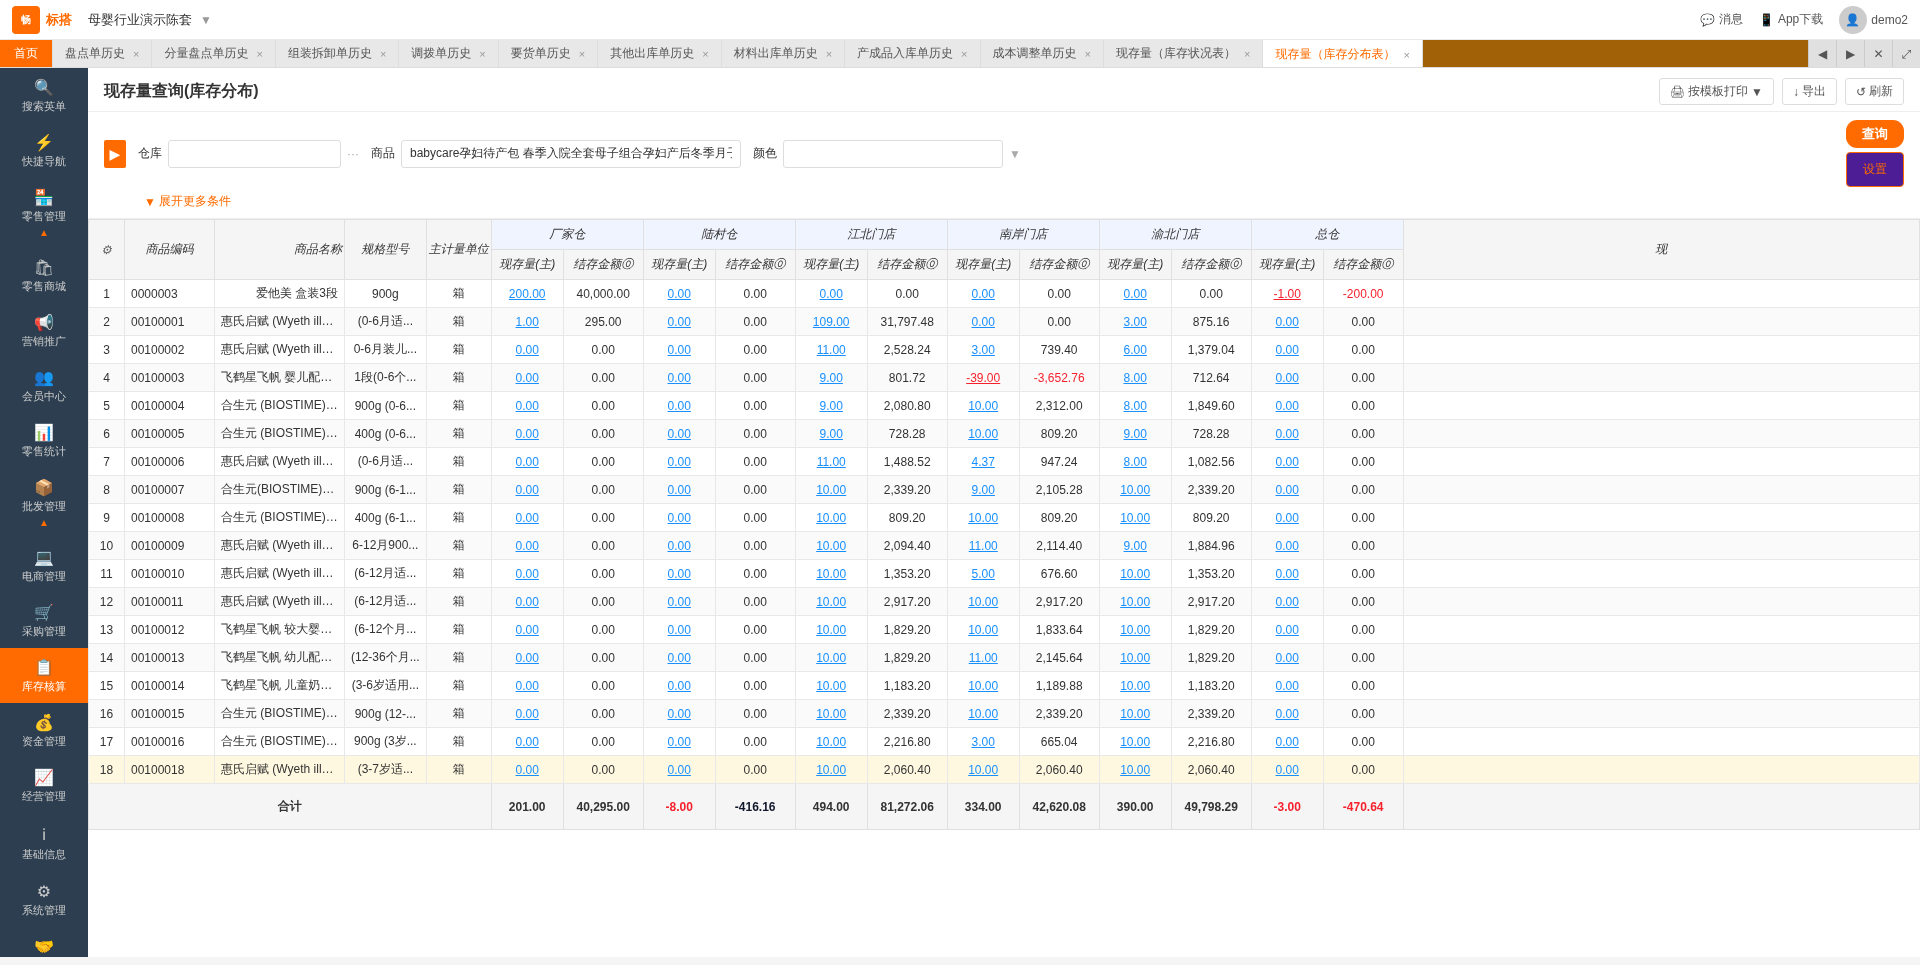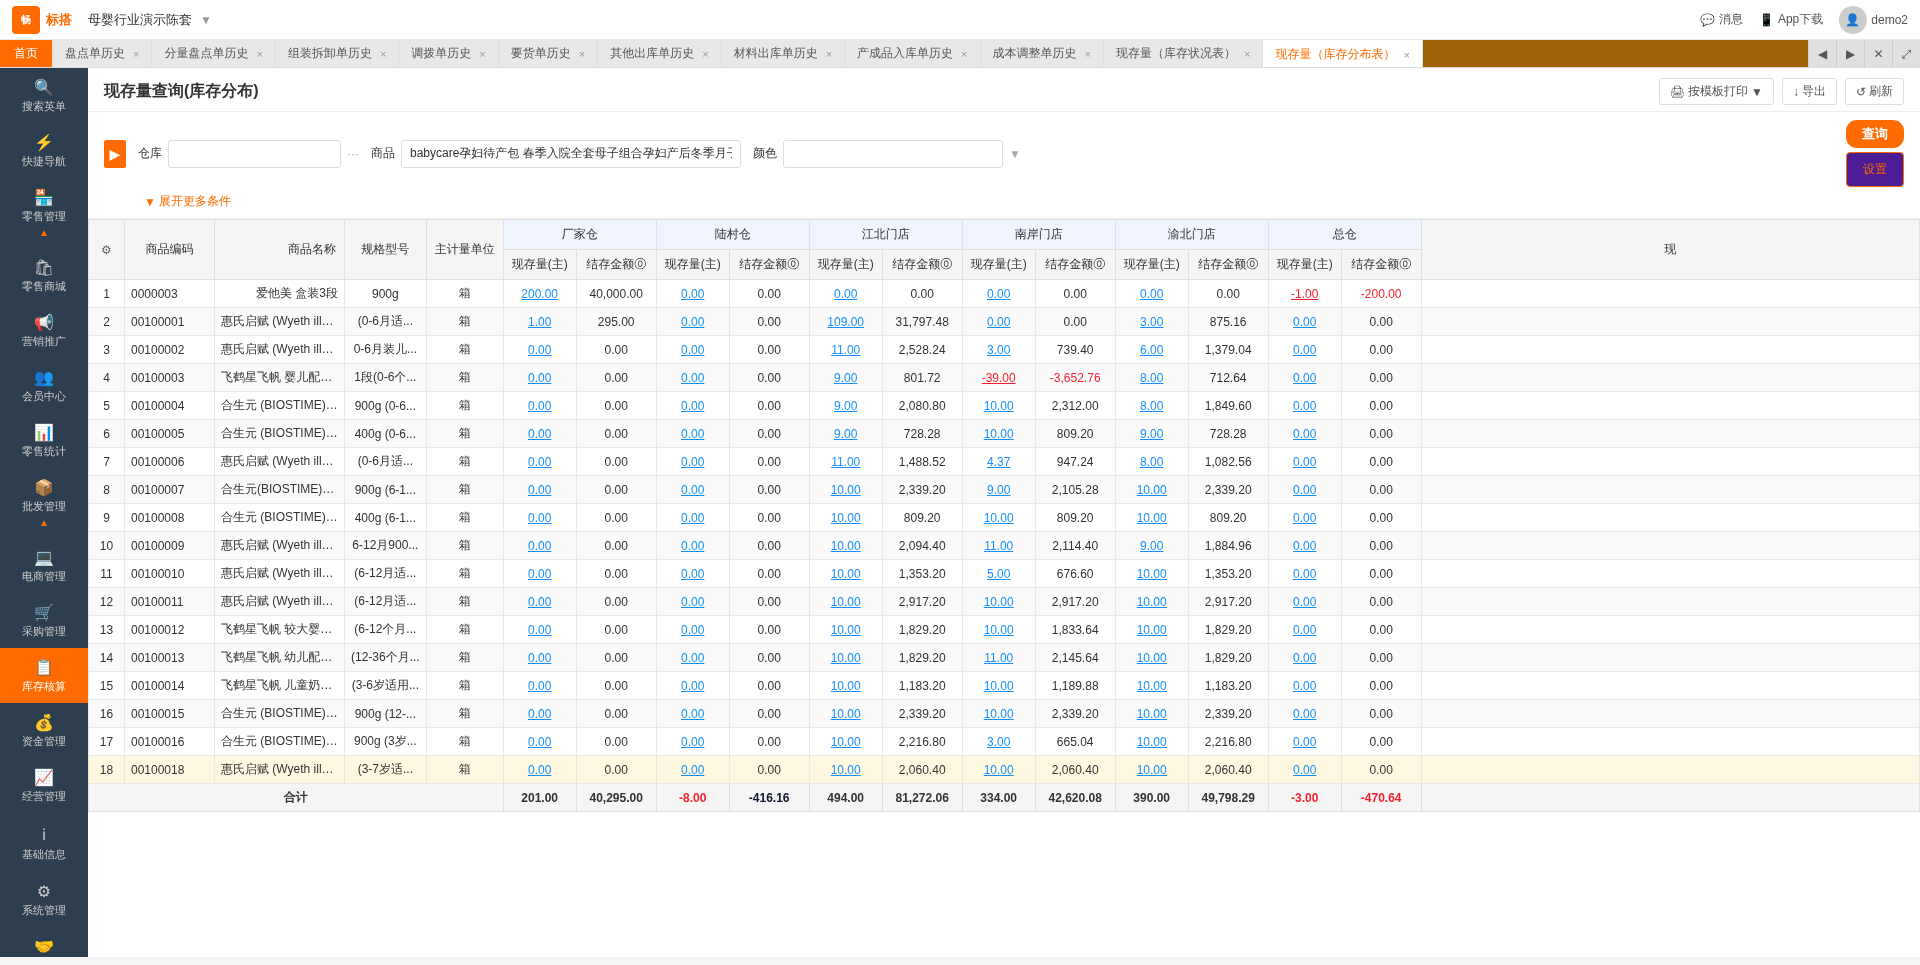--- a/index.html
+++ b/index.html
@@ -53,27 +53,27 @@
     .search-input-color { min-width: 200px; }
     .search-dots { color: #aaa; cursor: pointer; }
     .expand-btn { color: #ff6b00; cursor: pointer; font-size: 12px; display: flex; align-items: center; gap: 3px; margin-left: 12px; }
     .btn-query { background: #ff6b00; color: white; border: none; padding: 5px 16px; border-radius: 11px; cursor: pointer; font-size: 13px; font-weight: bold; }
     .btn-setting { background: #4c1d95; color: #ff6b00; border: 1px solid #ff6b00; padding: 8px 14px; border-radius: 4px; cursor: pointer; font-size: 12px; }
     .query-btn-area { display: flex; flex-direction: column; gap: 4px; margin-left: auto; }
 
     
     .table-wrap { flex: 1; overflow: auto; padding: 0; }
     table { width: 100%; border-collapse: collapse; font-size: 12px; min-width: 1600px; }
-    thead th { background: #f5f5f5; border: 1px solid #e0e0e0; padding: 6px 8px; text-align: center; white-space: nowrap; font-weight: 500; color: #333; position: sticky; top: 0; z-index: 2; }
+    thead th { background: #f5f5f5; border: 1px solid #e0e0e0; padding: 6px 2px; text-align: center; white-space: nowrap; font-weight: 500; color: #333; position: sticky; top: 0; z-index: 2; font-style: italic; }
     tbody td { border: 1px solid #e8e8e8; padding: 5px 6px; text-align: center; white-space: nowrap; }
     tbody tr:nth-child(even) { background: #fafafa; }
     tbody tr.highlight { background: #fff8e1; }
     .num-link { color: #1890ff; text-decoration: underline; cursor: pointer; }
     .num-red { color: #f5222d; }
-    .tfoot-row td { background: #f5f5f5; font-weight: bold; border: 1px solid #e0e0e0; padding: 5px 6px; text-align: center; }
+    .tfoot-row td { background: #f5f5f5; font-weight: bold; border: 1px solid #e0e0e0; padding: 14px 6px; text-align: center; }
     .tfoot-row td.red { color: #f5222d; }
     .settings-icon { cursor: pointer; color: #666; }
     th.index-col, td.index-col { width: 36px; }
     th.code-col, td.code-col { width: 90px; }
     th.name-col, td.name-col { width: 130px; text-align: right; }
     th.spec-col, td.spec-col { width: 80px; }
     th.unit-col, td.unit-col { width: 60px; }
     th.num-col, td.num-col { width: 72px; }
     th.amt-col, td.amt-col { width: 80px; }
 

